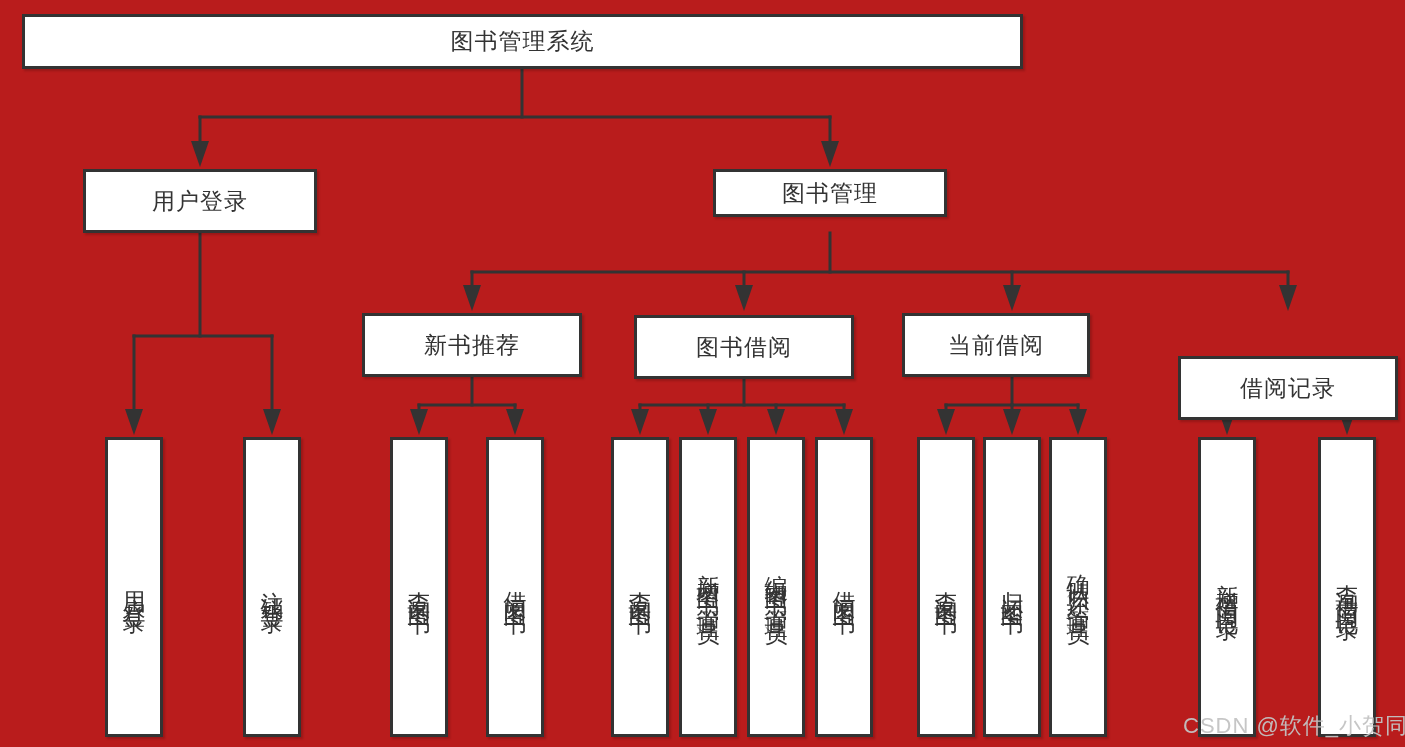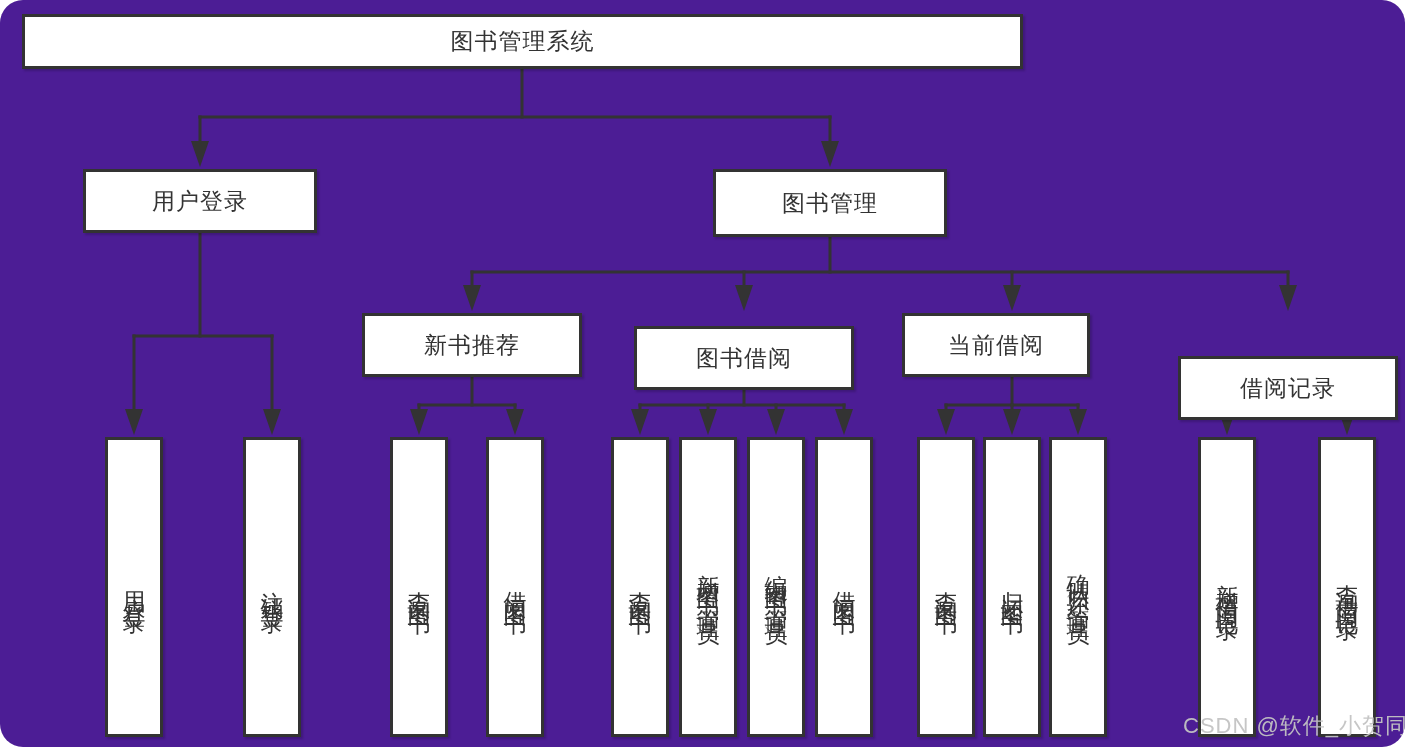--- a/index.html
+++ b/index.html
@@ -44,21 +44,21 @@
     font-size: 22px;
     letter-spacing: 1px;
     white-space: nowrap;
     z-index: 5;
     opacity: 0.95;
   }
 </style>
 </head>
 <body>
 
-<div class="stage" style="background: #4c1d95; border-radius: 23px;">
+<div class="stage" style="background: #b91c1c;">
 
   <svg id="wires" class="wires" width="1405" height="747">
       <line x1="522" y1="69" x2="522" y2="117" stroke="#333333" stroke-width="3" stroke-linecap="square"></line>
       <line x1="200" y1="117" x2="830" y2="117" stroke="#333333" stroke-width="3" stroke-linecap="square"></line>
       <line x1="200" y1="117" x2="200" y2="145" stroke="#333333" stroke-width="3" stroke-linecap="square"></line>
       <line x1="830" y1="117" x2="830" y2="145" stroke="#333333" stroke-width="3" stroke-linecap="square"></line>
       <line x1="200" y1="233" x2="200" y2="336" stroke="#333333" stroke-width="3" stroke-linecap="square"></line>
       <line x1="134" y1="336" x2="272" y2="336" stroke="#333333" stroke-width="3" stroke-linecap="square"></line>
       <line x1="134" y1="336" x2="134" y2="414" stroke="#333333" stroke-width="3" stroke-linecap="square"></line>
       <line x1="272" y1="336" x2="272" y2="414" stroke="#333333" stroke-width="3" stroke-linecap="square"></line>
@@ -108,28 +108,28 @@
       <polygon points="1338,409 1356,409 1347,435" fill="#333333"></polygon>
     </svg>
 
   <div class="box" style="left: 22px; top: 14px; width: 1001px; height: 55px; border-color: rgb(51, 51, 51); color: rgb(51, 51, 51);">
     <span>图书管理系统</span>
   </div>
 
   <div class="box" style="left: 83px; top: 169px; width: 234px; height: 64px; border-color: rgb(51, 51, 51); color: rgb(51, 51, 51);">
     <span>用户登录</span>
   </div>
-  <div class="box" style="left: 713px; top: 169px; width: 234px; height: 68px; border-color: rgb(51, 51, 51); color: rgb(51, 51, 51);">
+  <div class="box" style="left: 713px; top: 169px; width: 234px; height: 48px; border-color: rgb(51, 51, 51); color: rgb(51, 51, 51);">
     <span>图书管理</span>
   </div>
 
   <div class="box" style="left: 362px; top: 313px; width: 220px; height: 64px; border-color: rgb(51, 51, 51); color: rgb(51, 51, 51);">
     <span>新书推荐</span>
   </div>
-  <div class="box" style="left: 634px; top: 326px; width: 220px; height: 64px; border-color: rgb(51, 51, 51); color: rgb(51, 51, 51);">
+  <div class="box" style="left: 634px; top: 315px; width: 220px; height: 64px; border-color: rgb(51, 51, 51); color: rgb(51, 51, 51);">
     <span>图书借阅</span>
   </div>
   <div class="box" style="left: 902px; top: 313px; width: 188px; height: 64px; border-color: rgb(51, 51, 51); color: rgb(51, 51, 51);">
     <span>当前借阅</span>
   </div>
   <div class="box" style="left: 1178px; top: 313px; width: 220px; height: 64px; border-color: rgb(51, 51, 51); color: rgb(51, 51, 51); margin-top: 43px;">
     <span>借阅记录</span>
   </div>
 
   <div class="box vbox" style="left: 105px; top: 437px; width: 58px; height: 300px; border-color: rgb(51, 51, 51); color: rgb(51, 51, 51);">

